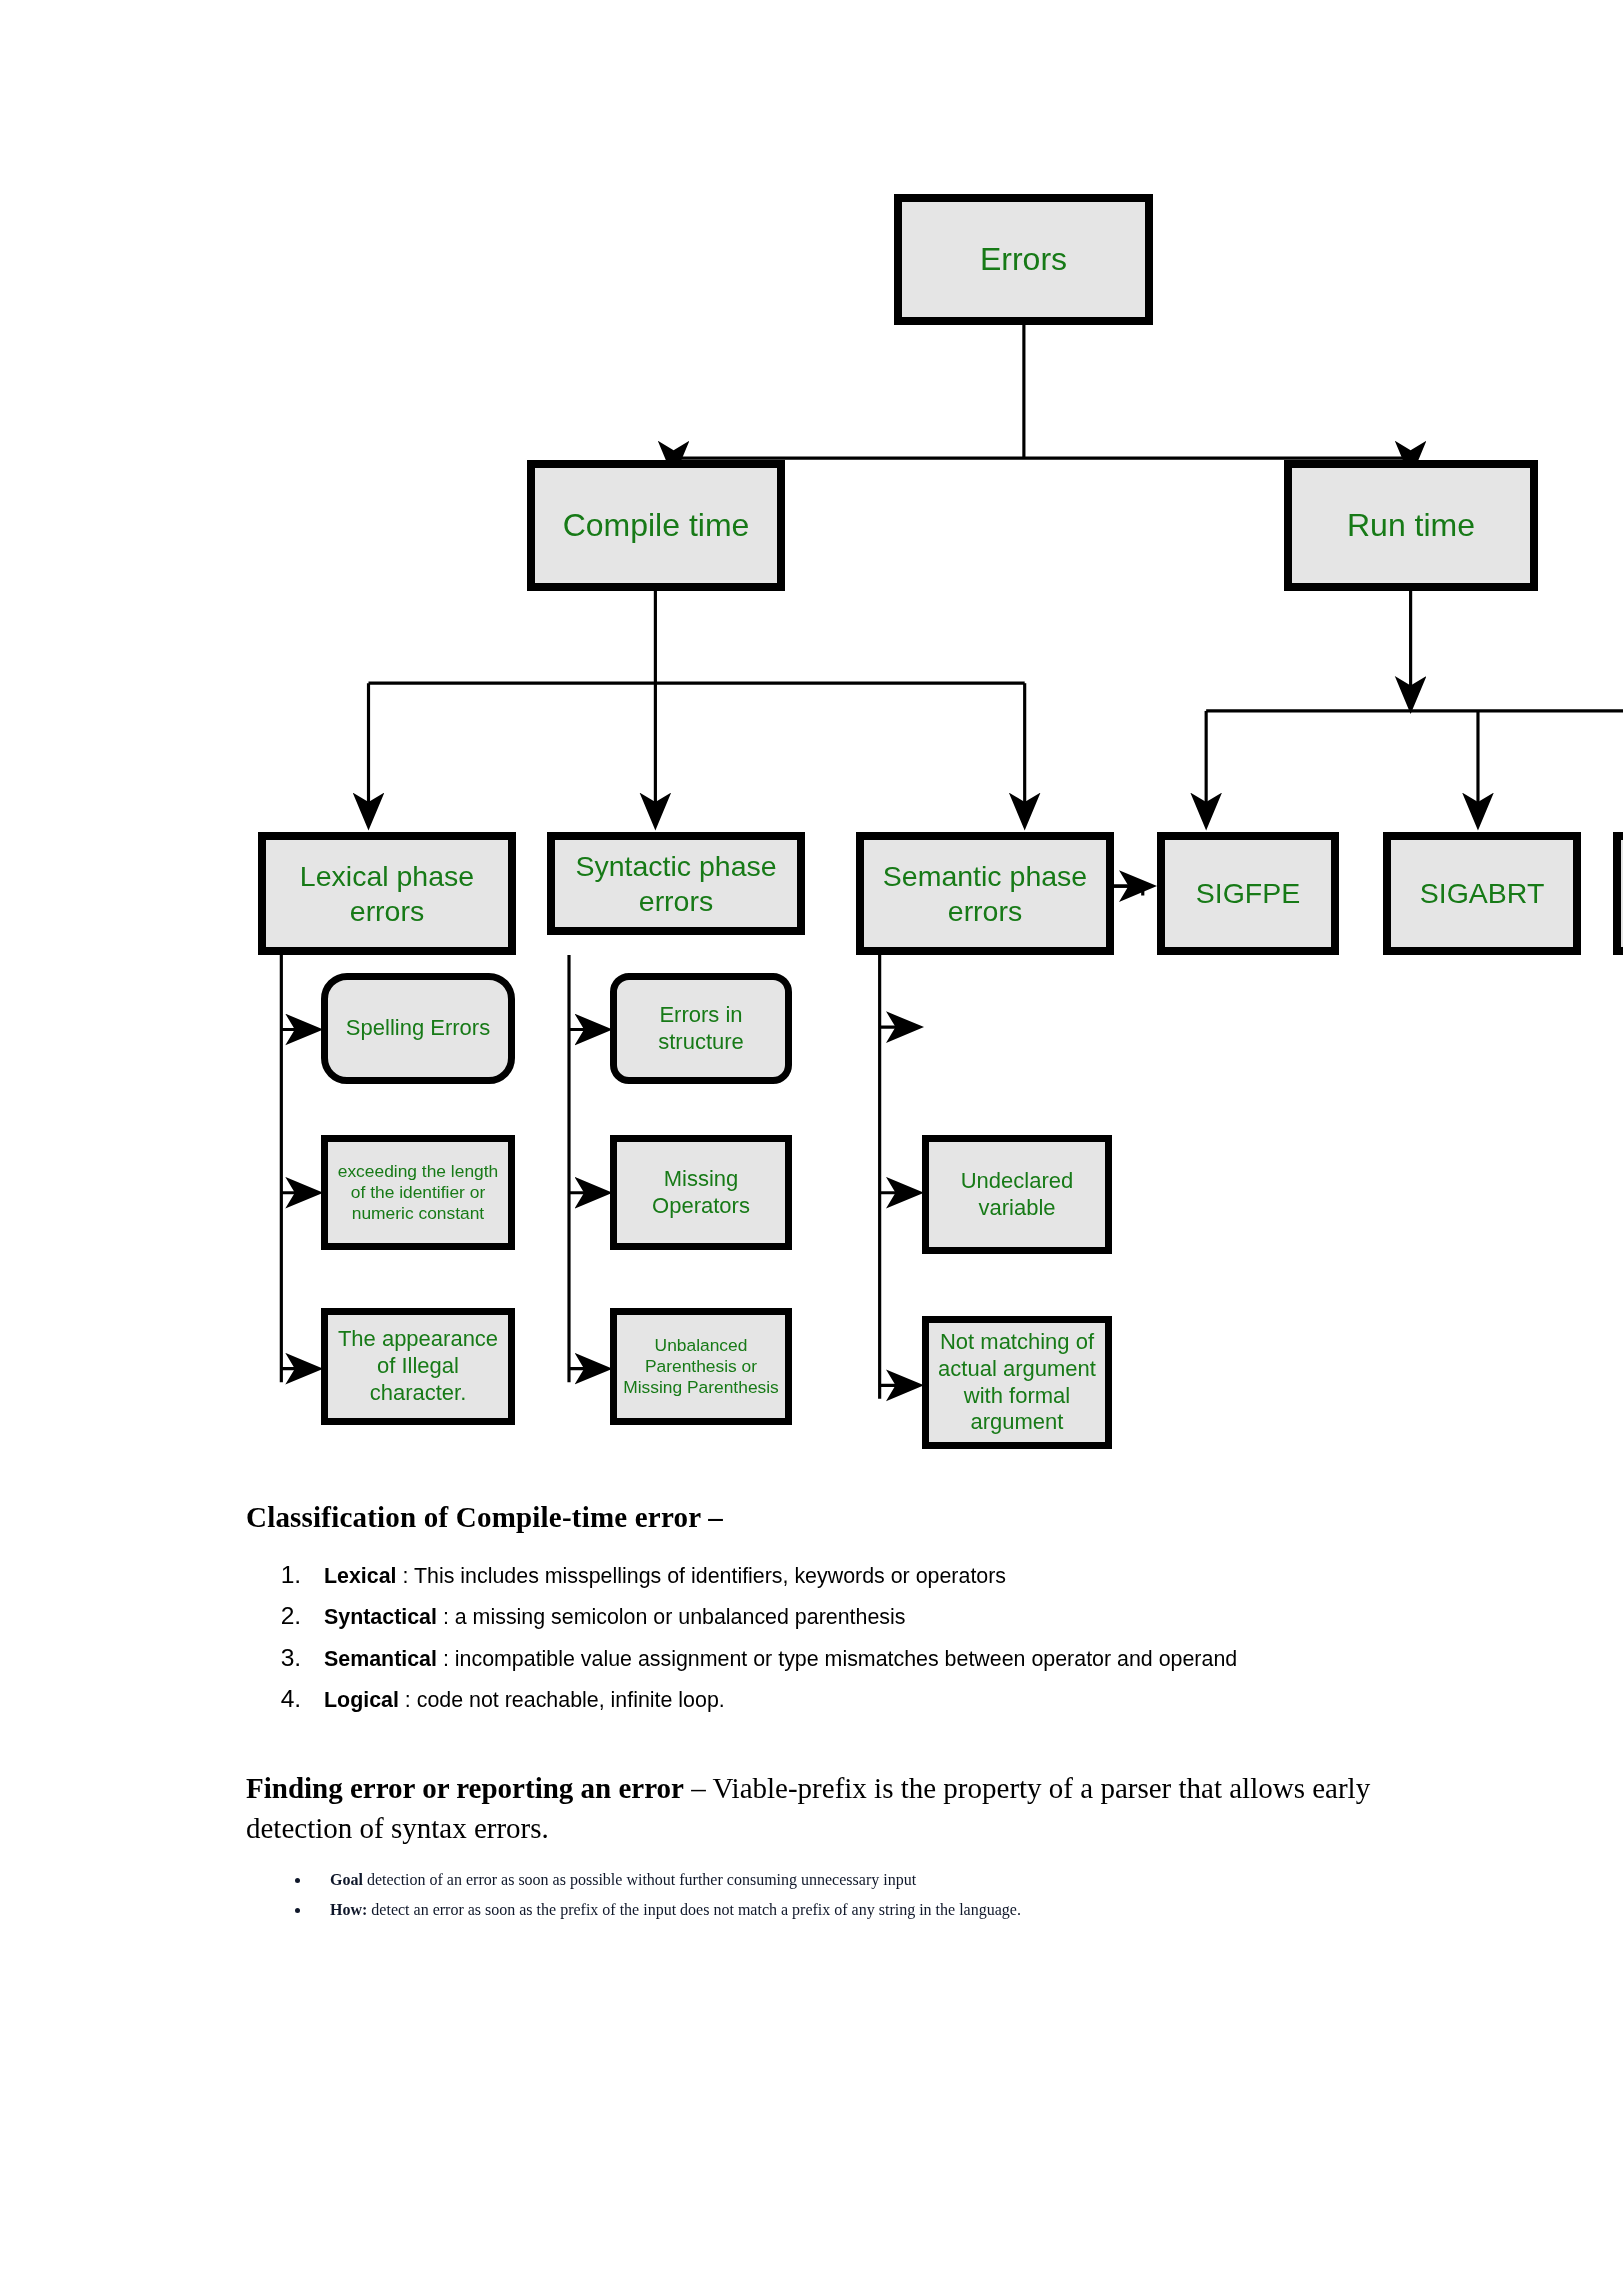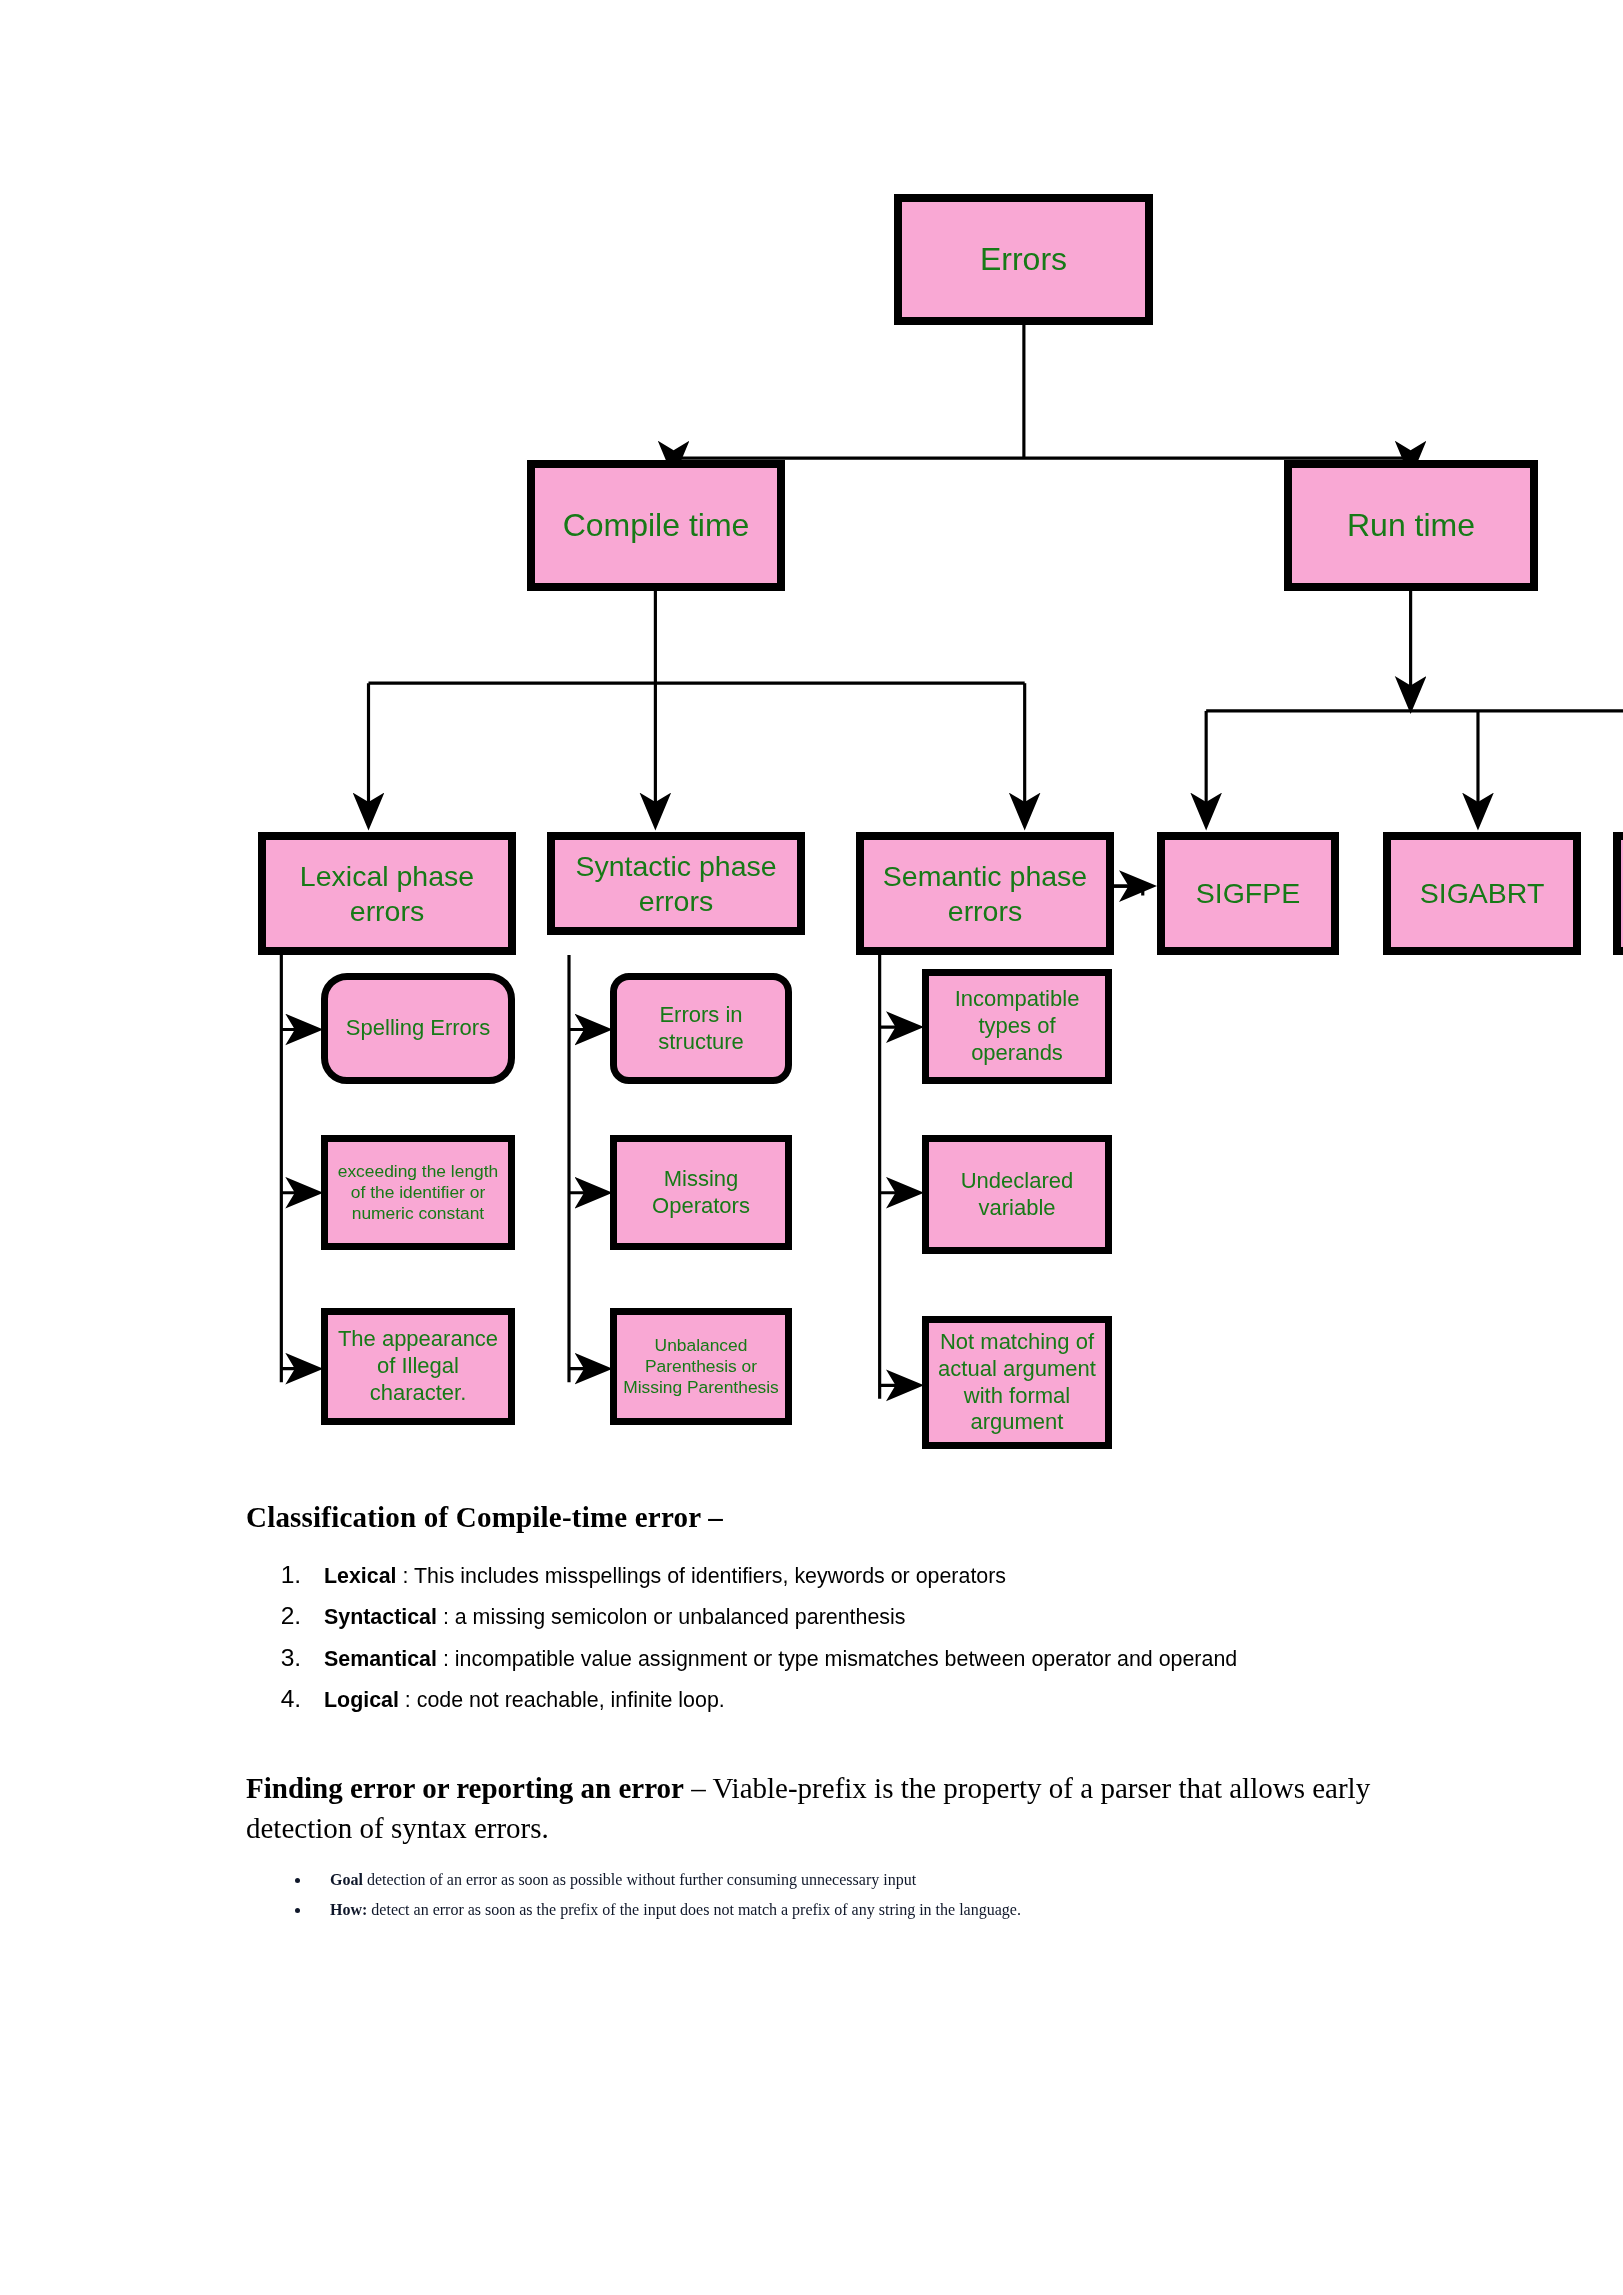--- a/index.html
+++ b/index.html
@@ -22,21 +22,21 @@
     overflow: hidden;
   }
   #diagram-svg {
     position: absolute;
     left: 0; top: 0;
     width: 1623px; height: 1490px;
   }
 
   .node {
     position: absolute;
-    background: #f9a8d4;
+    background: #e5e5e5;
     border: 8.7px solid #000000;
     display: flex;
     align-items: center;
     justify-content: center;
     text-align: center;
     color: #177a17;
     line-height: 1.22;
     padding: 1.6px 4.8px;
   }
   .node.thin { border-width: 7.1px; }
@@ -210,23 +210,20 @@
   </div>
 
   <div class="node thin n-xs" style="left:610px; top:1308px; width:182px; height:117px;">
     <span class="node-label">Unbalanced Parenthesis or Missing Parenthesis</span>
   </div>
 
   <div class="node thin n-sm" style="left:610px; top:1135px; width:182px; height:115px;">
     <span class="node-label">Missing Operators</span>
   </div>
 
-  <div class="node thin n-sm" style="left:922px; top:969px; width:190px; height:115px;">
-    <span class="node-label">Incompatible types of operands</span>
-  </div>
 
   <div class="node thin n-sm" style="left:922px; top:1135px; width:190px; height:119px;">
     <span class="node-label">Undeclared variable</span>
   </div>
 
   <div class="node thin n-sm" style="left:922px; top:1316px; width:190px; height:133px;">
     <span class="node-label">Not matching of actual argument with formal argument</span>
   </div>
 
 </div>

